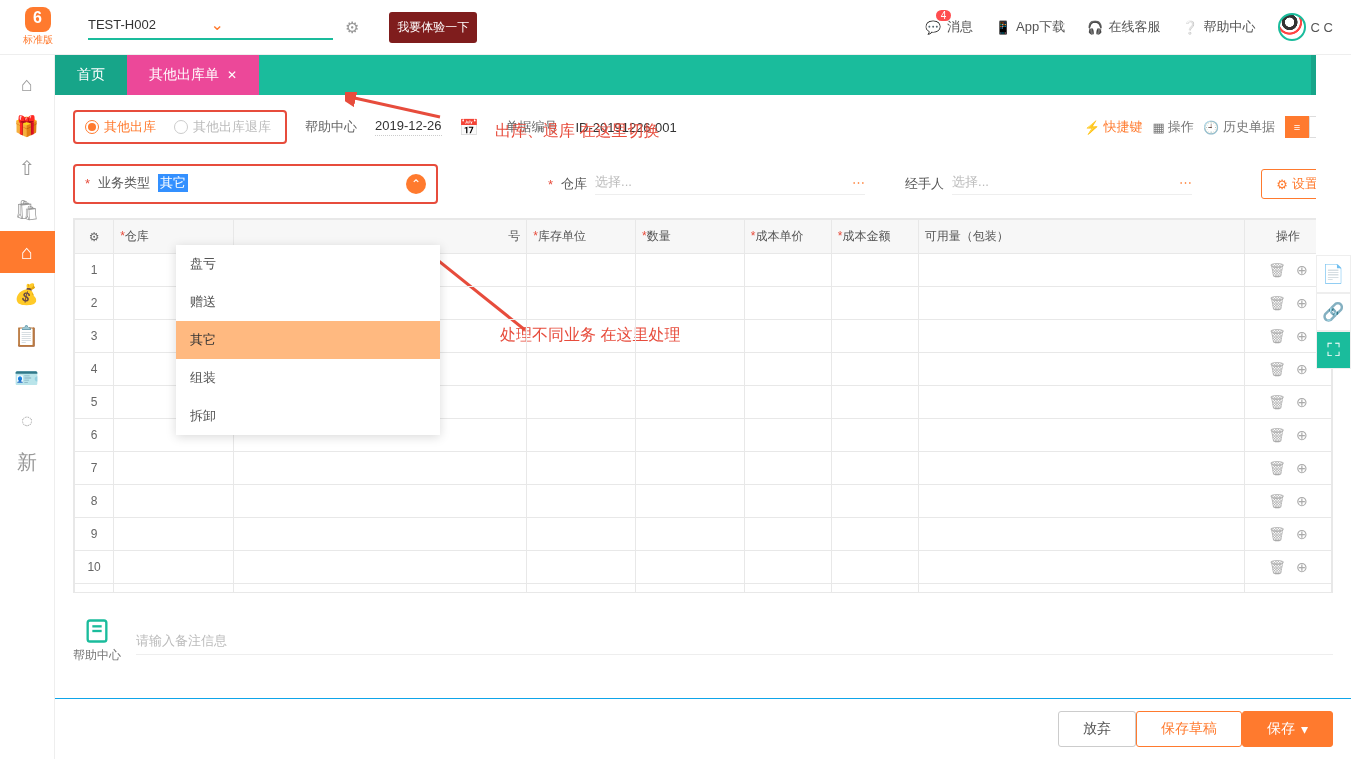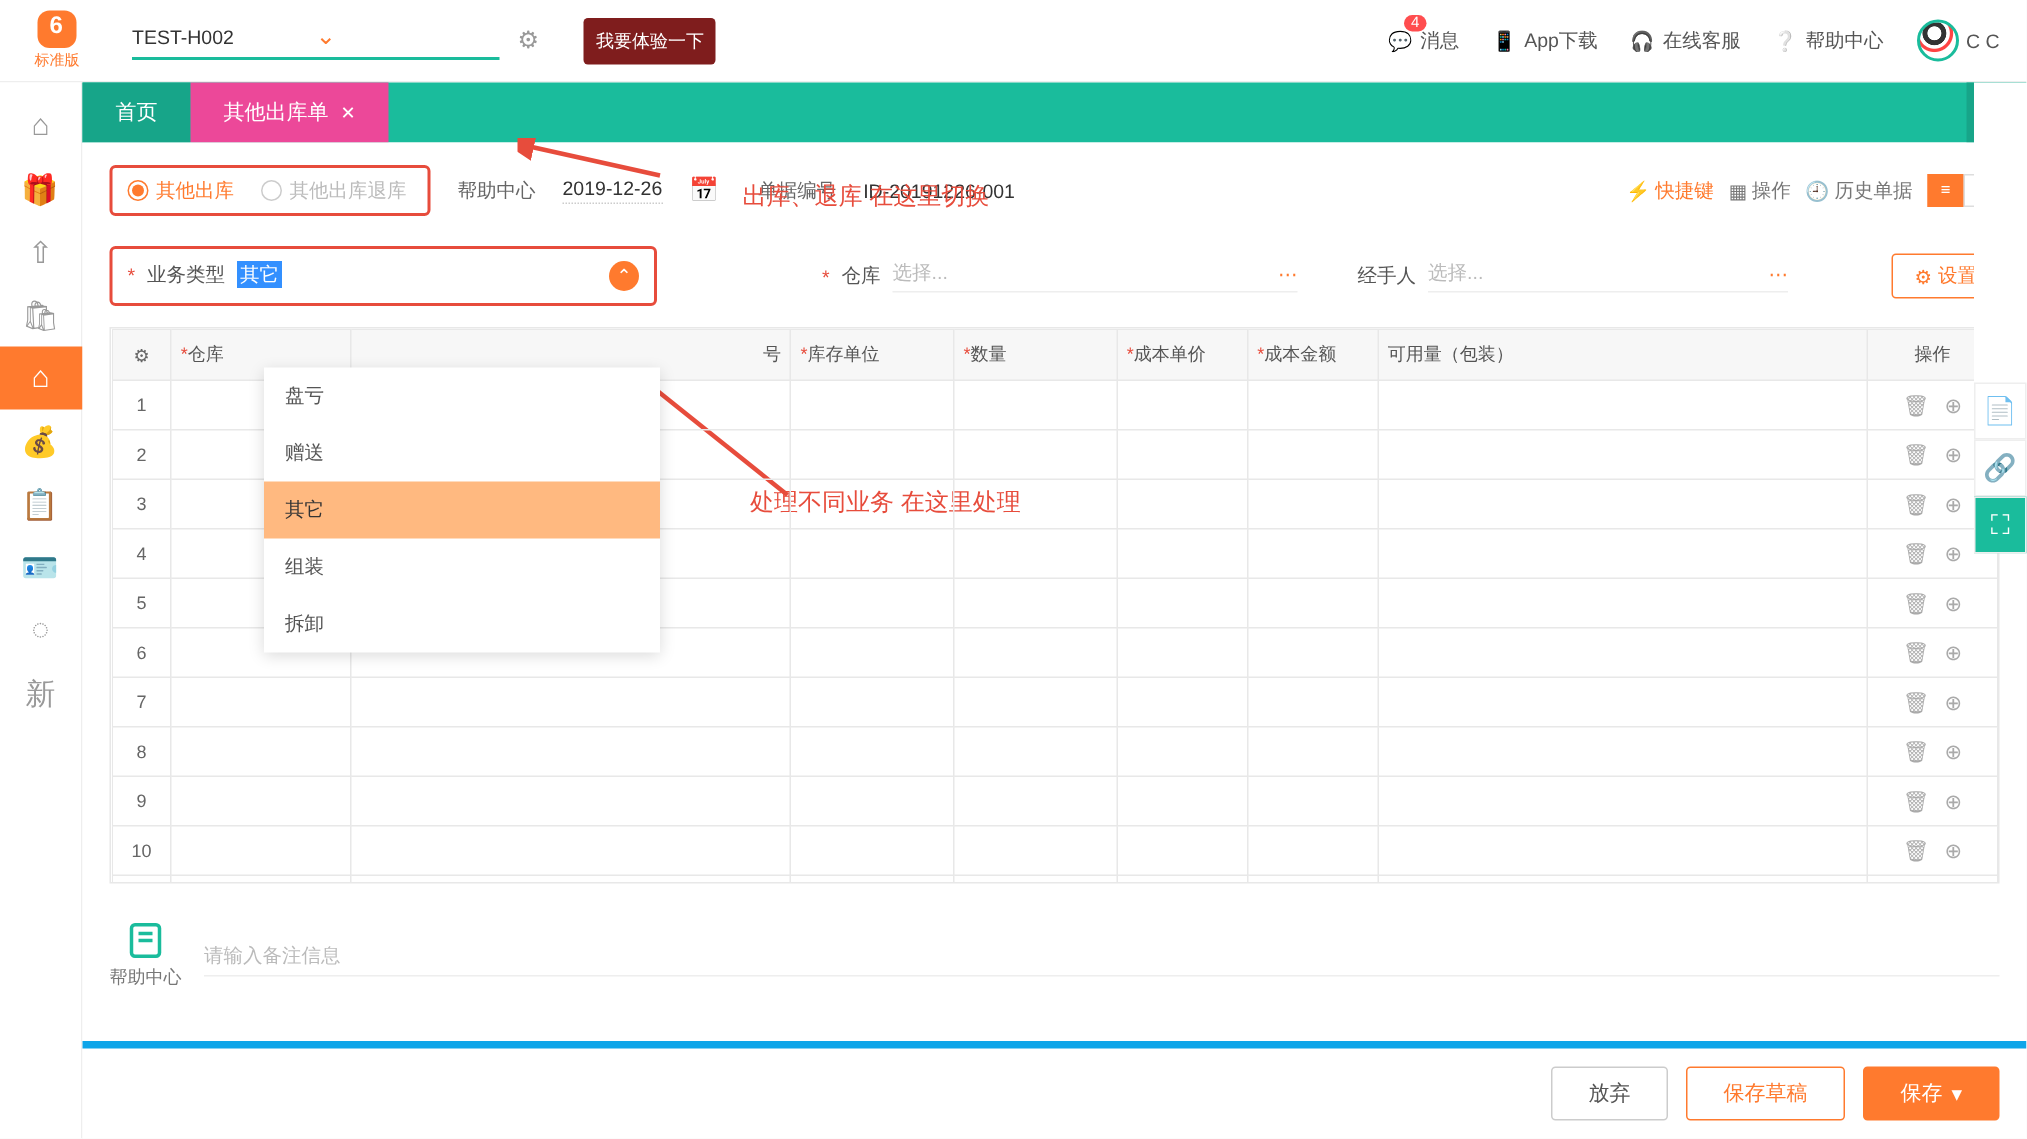--- a/index.html
+++ b/index.html
@@ -77,21 +77,21 @@
 th .req { color: #e74c3c; }
 .seq { text-align: center; color: #666; }
 .ops { text-align: center; }
 .ops span { color: #aaa; margin: 0 5px; cursor: pointer; font-size: 14px; }
 .remark-row { margin: 14px 0; display: flex; align-items: center; gap: 15px; padding: 10px 0; }
 .remark-ic { display: flex; flex-direction: column; align-items: center; gap: 2px; }
 .remark-ic svg { color: #1abc9c; }
 .remark-lbl { color: #777; font-size: 12px; }
 .remark-input { flex: 1; border: none; border-bottom: 1px solid #eee; padding: 6px 0; color: #333; font-size: 13px; outline: none; }
 .remark-input::placeholder { color: #bbb; }
-.footer { display: flex; gap: 12px; justify-content: flex-end; padding: 12px 18px; background: #fff; border-top: 5px solid #0ea5e9; }
+.footer { display: flex; justify-content: flex-end; padding: 12px 18px; background: #fff; border-top: 1px solid #0ea5e9; }
 .btn { padding: 8px 24px; border-radius: 3px; cursor: pointer; font-size: 14px; border: 1px solid; }
 .btn-abandon { background: #fff; color: #555; border-color: #ccc; }
 .btn-draft { background: #fff; color: #ff7a2e; border-color: #ff7a2e; }
 .btn-save { background: #ff7a2e; color: #fff; border-color: #ff7a2e; display: flex; align-items: center; gap: 6px; }
 .arrow { position: absolute; color: #e74c3c; pointer-events: none; }
 </style>
 </head>
 <body>
 
 <div class="app">

